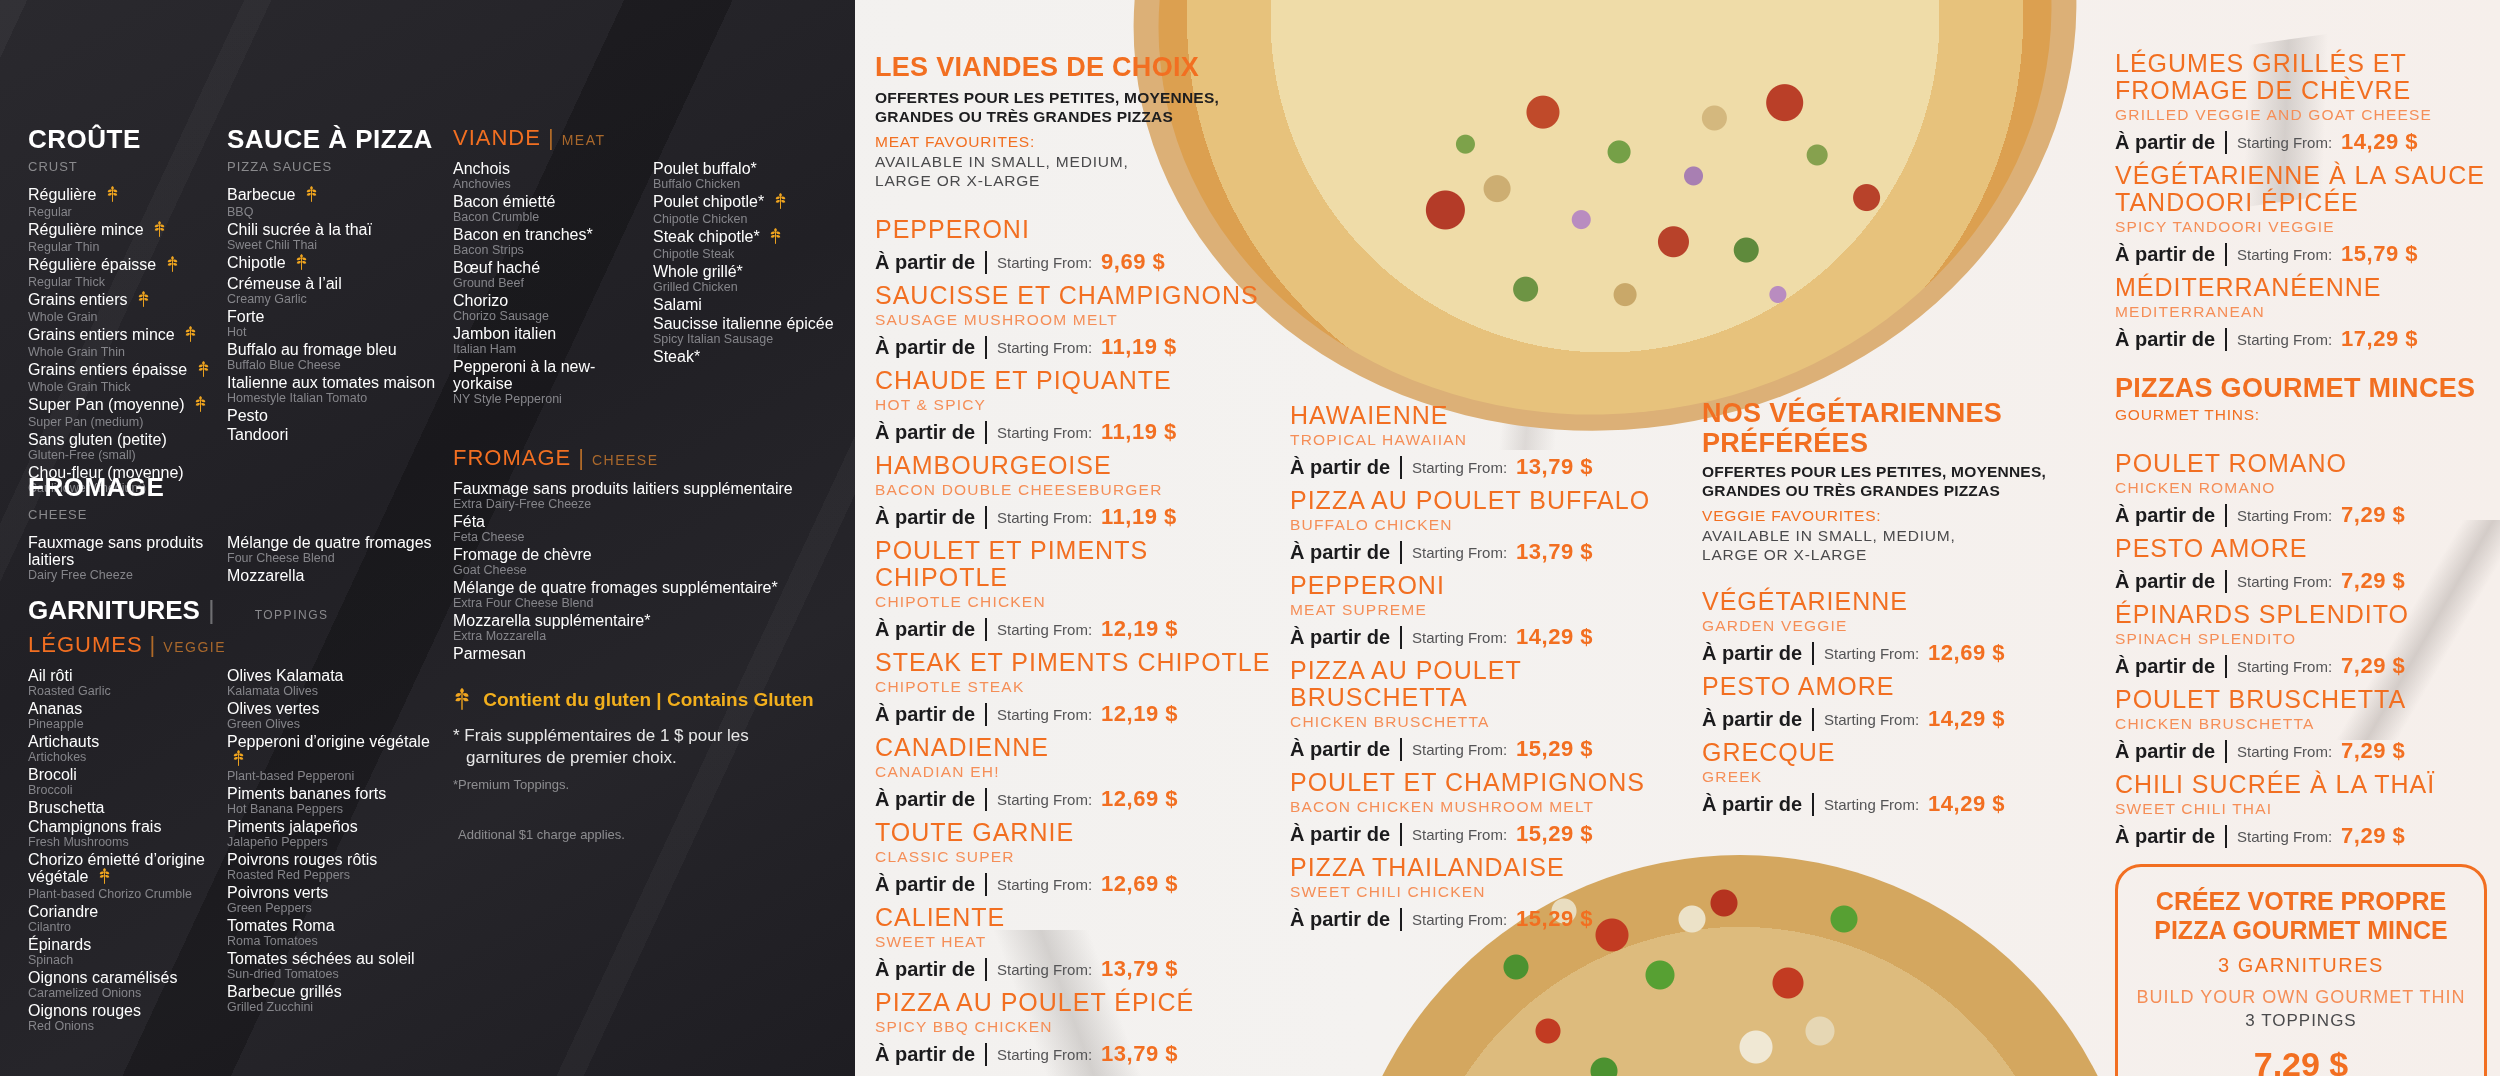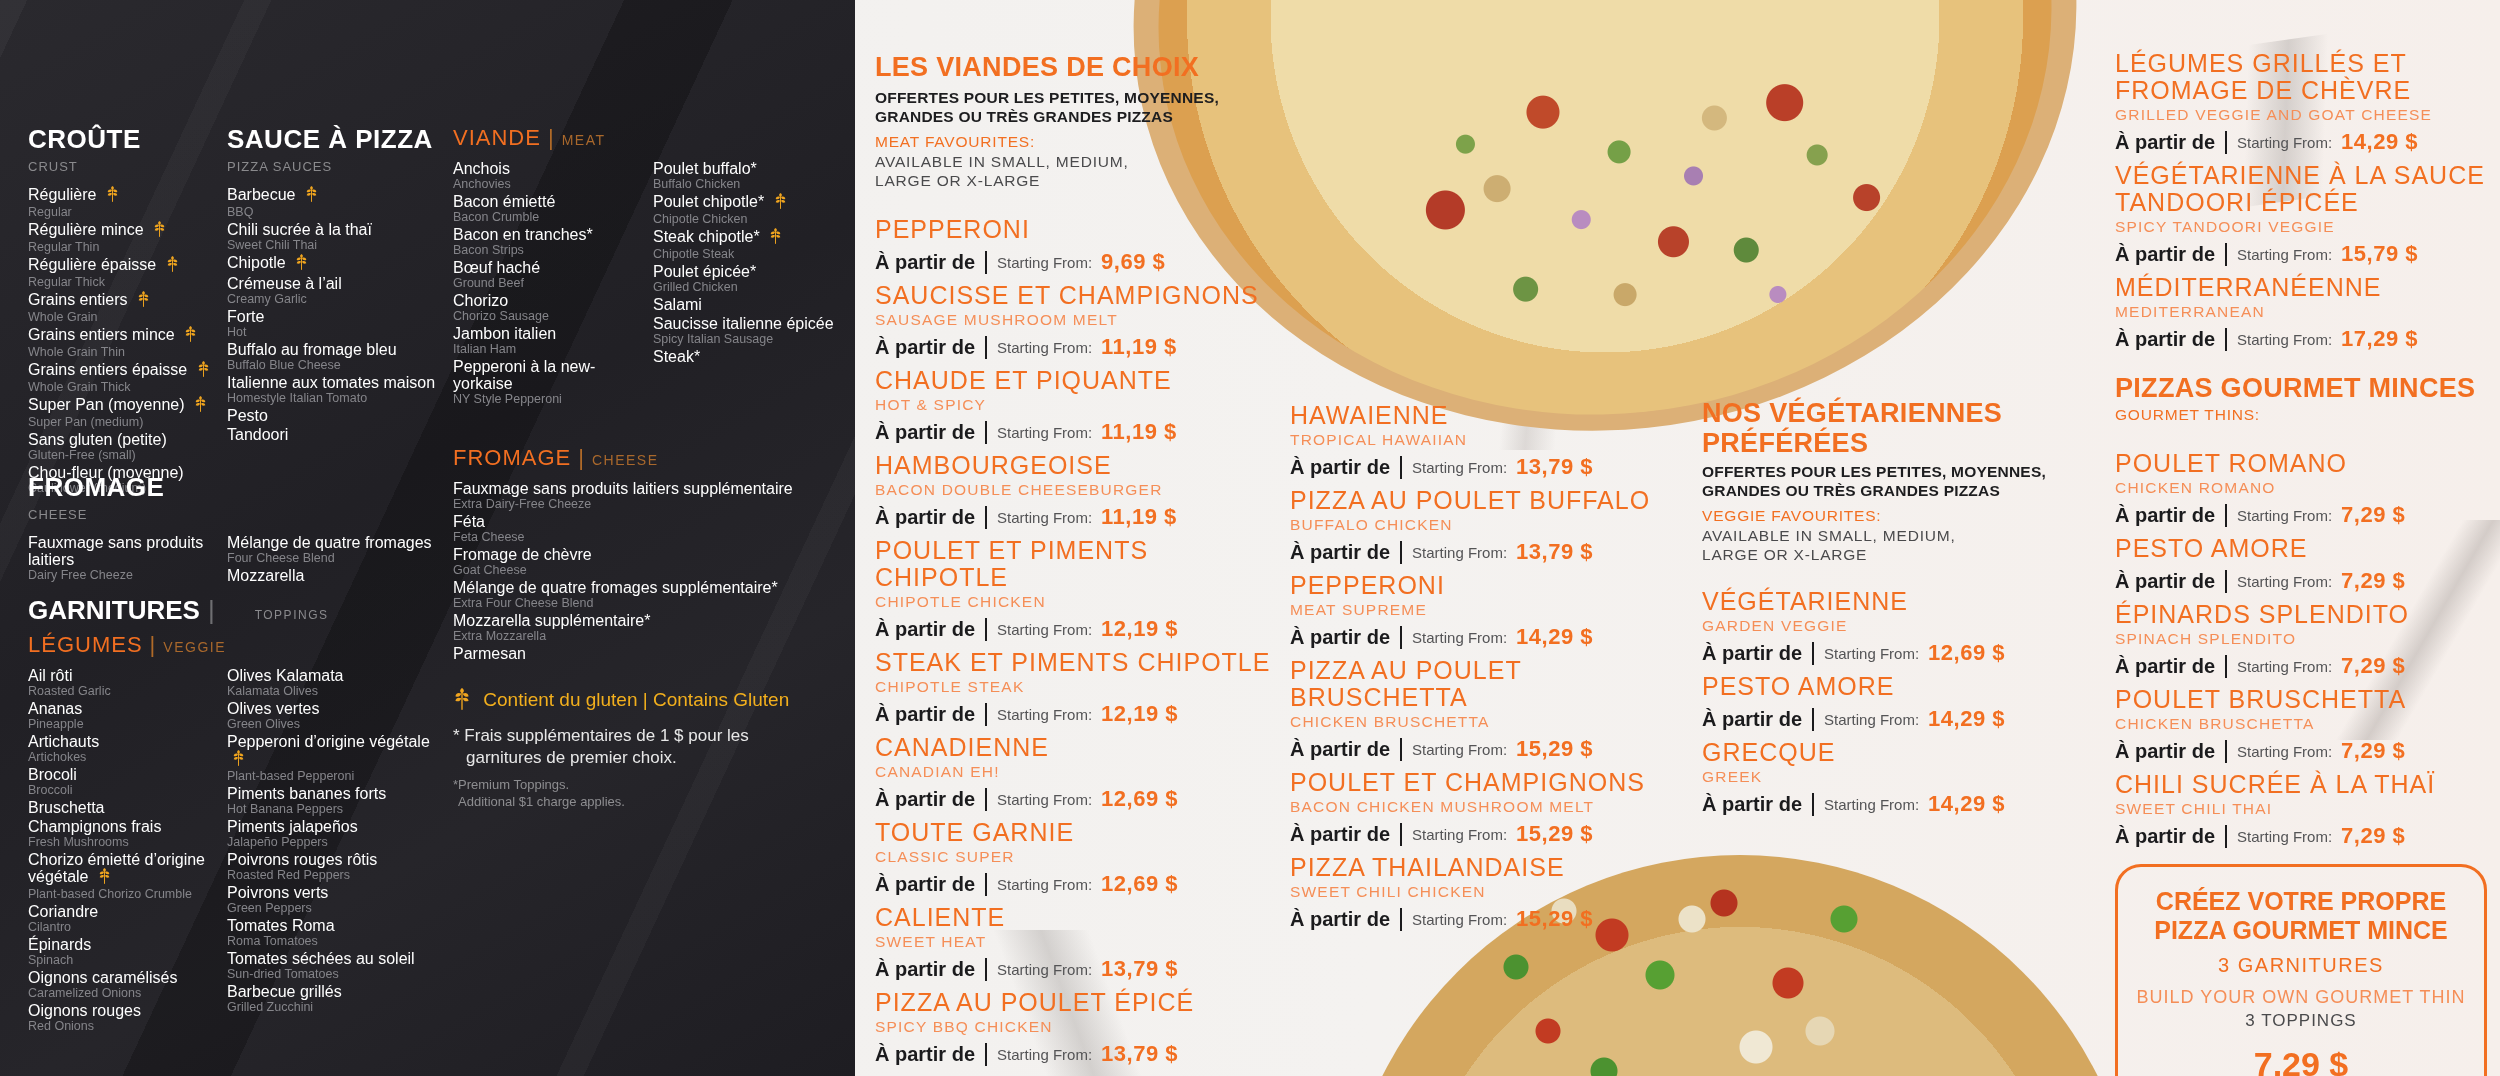--- a/index.html
+++ b/index.html
@@ -77,26 +77,26 @@
   .d-item{margin-bottom:2px;}
   .d-name{font-size:16px;line-height:17px;color:#fefefe;}
   .d-sub{font-size:12.5px;line-height:14px;color:#85858a;}
   .two-col{display:flex;}
   .tc1{width:199px;flex:none;}
   .tc2{width:216px;flex:none;}
   .vc1{width:200px;flex:none;}
   .vc2{width:202px;flex:none;}
   .wheat{display:inline-block;margin-left:5px;vertical-align:-2px;}
   .wheat svg{display:inline-block;}
-  .gluten-note{font-size:19px;font-weight:400;color:#f2af1d;margin-bottom:10px;}
+  .gluten-note{font-size:19px;font-weight:700;color:#f2af1d;margin-bottom:10px;}
   .gluten-note .wheat{vertical-align:-4px;margin:0 7px 0 0;}
   .note-fr{font-size:17px;line-height:22px;color:#e8e8e8;margin-bottom:7px;}
   .note-fr .ind{padding-left:13px;}
   .note-en{font-size:13px;line-height:17px;color:#8d8d90;}
-  .note-en .ind{padding-left:5px;}
+  .note-en .ind{padding-left:5px;margin-top:33px;}
   
   .sec{position:absolute;}
   .sec-title{font-size:27px;font-weight:800;color:#f26f21;letter-spacing:.3px;line-height:30px;white-space:nowrap;margin-bottom:6px;}
   .avail-fr{font-size:15.5px;font-weight:700;color:#1d1d1f;line-height:19px;letter-spacing:.2px;margin-bottom:6px;}
   .avail-lbl{font-size:15.5px;color:#f26f21;letter-spacing:.8px;line-height:19px;margin-bottom:1px;}
   .avail-en{font-size:15.5px;color:#4a4a4c;letter-spacing:.8px;line-height:19px;}
   .p-list{margin-top:26px;}
   .p-item{margin-bottom:6px;}
   .p-name{font-size:25px;font-weight:400;color:#f26f21;letter-spacing:1px;line-height:27px;}
   .p-sub{font-size:15.5px;color:#f58e57;letter-spacing:1.2px;line-height:16px;margin-top:3px;}
@@ -401,21 +401,21 @@
                       <path d="M7.6 8.4C10 7.3 11.8 7.9 12.4 10.5C10 11.5 8.2 10.8 7.6 8.4Z"></path>
                       <path d="M6.4 8.4C4 7.3 2.2 7.9 1.6 10.5C4 11.5 5.8 10.8 6.4 8.4Z"></path>
                       <rect x="6.45" y="4" width="1.1" height="14" rx="0.55"></rect>
                     </g>
                   </svg></span>
 </div>
     <div class="d-sub">Chipotle Steak</div>
   </div>
 
   <div class="d-item">
-    <div class="d-name"><span>Poulet épicée*</span></div>
+    <div class="d-name"><span>Whole grillé*</span></div>
     <div class="d-sub">Grilled Chicken</div>
   </div>
 
   <div class="d-item">
     <div class="d-name"><span>Salami</span></div>
 
   </div>
 
   <div class="d-item">
     <div class="d-name"><span>Saucisse italienne épicée</span></div>

